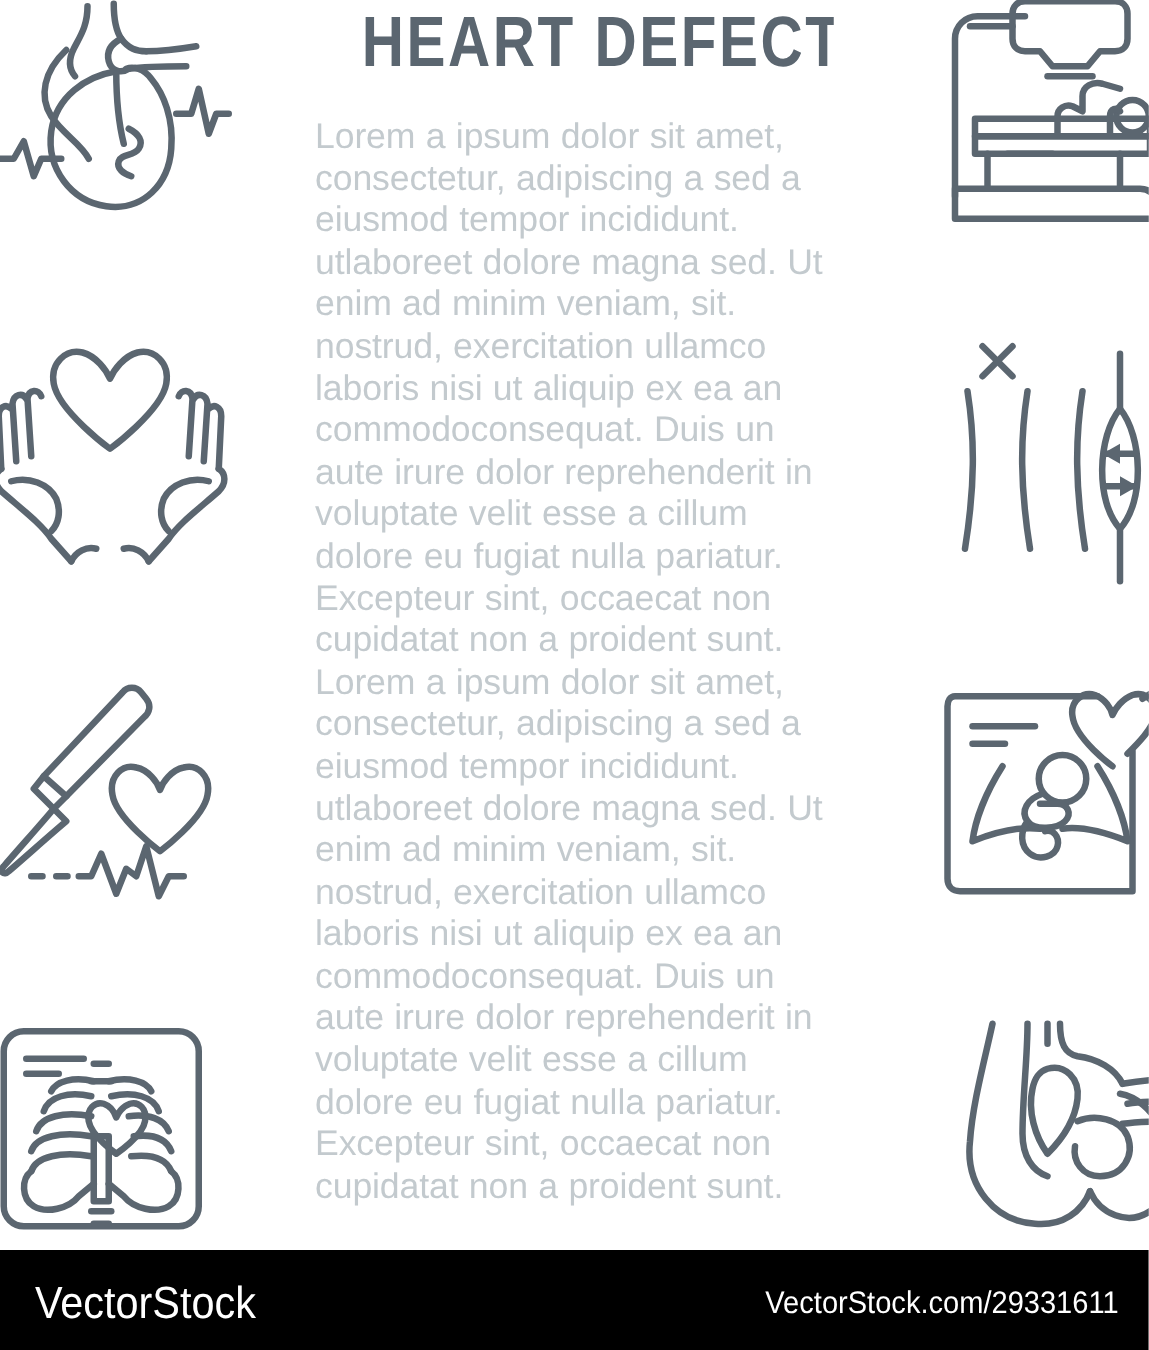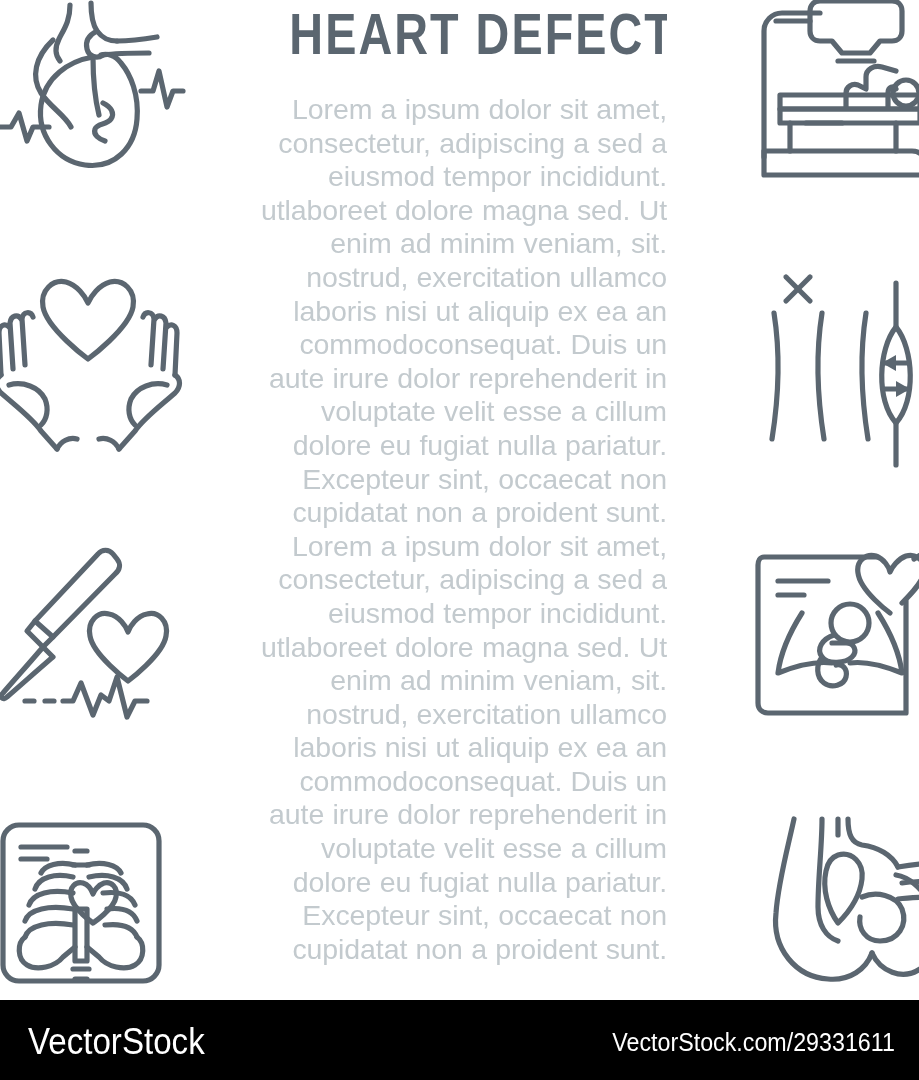--- a/index.html
+++ b/index.html
@@ -83,21 +83,21 @@
     font-weight: bold;
     letter-spacing: 2.5px;
     line-height: 64px;
     transform: scaleX(0.82);
     transform-origin: center top;
     white-space: nowrap;
   }
   #body-copy {
     margin: 0;
     padding-top: 27px;
-    text-align: right;
+    text-align: left;
     color: #c3cace;
     font-family: "Liberation Sans", sans-serif;
     font-size: 28.5px;
     line-height: 33.6px;
     letter-spacing: -0.1px;
     word-spacing: 0.5px;
   }
 
   
   #watermark-bar {

